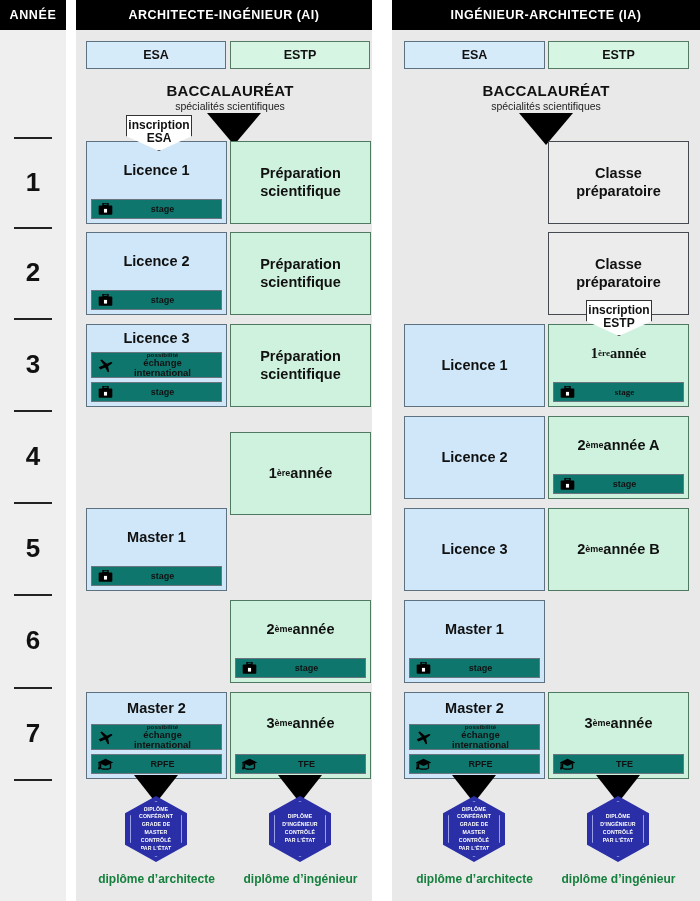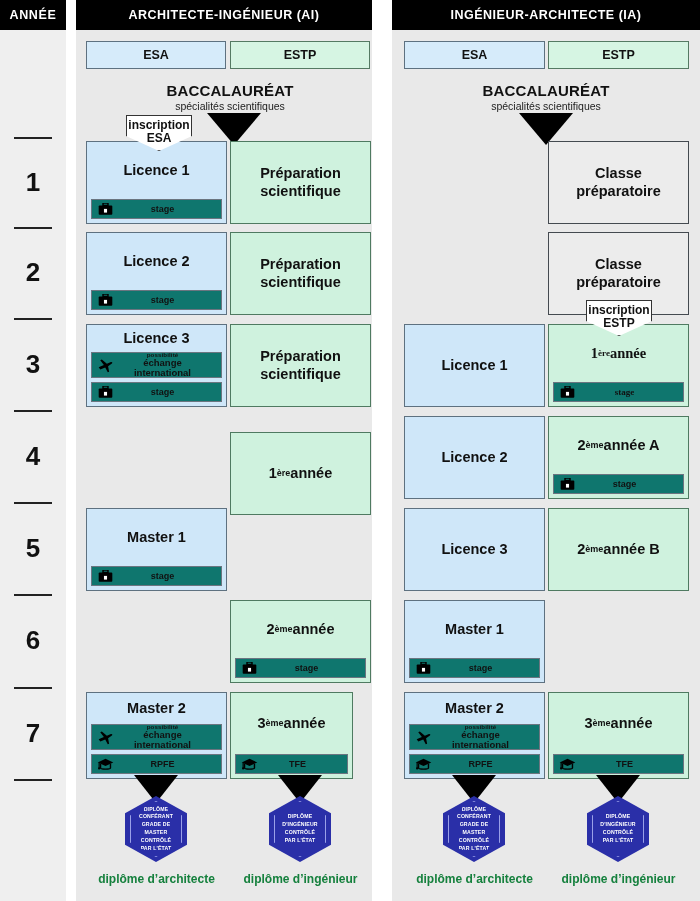--- a/index.html
+++ b/index.html
@@ -313,21 +313,21 @@
       <span class="ico">
         <svg width="15" height="13" viewBox="0 0 24 21">
             <rect x="8" y="0" width="8" height="4" fill="none" stroke="#000" stroke-width="2.4"></rect>
             <rect x="1" y="4" width="22" height="15" rx="1.5" fill="#000"></rect>
             <rect x="9.5" y="9.5" width="5" height="6" fill="#fff"></rect>
           </svg>
       </span>
       <span class="lbl">stage</span>
     </div>
   </div>
-  <div class="box green" style="left:230px; top:692px; width:123px; height:87px;">
+  <div class="box green" style="left:230px; top:692px; width:141px; height:87px;">
     <div class="title">3<sup>ème</sup> année</div>
     <div class="subrow">
       <span class="ico">
         <svg width="17" height="13" viewBox="0 0 24 18">
             <path d="M12 1 L23 6 L12 11 L1 6 Z" fill="#000"></path>
             <path d="M5 8 V14 C5 16 19 16 19 14 V8" fill="none" stroke="#000" stroke-width="2"></path>
             <circle cx="3" cy="14.5" r="1.6" fill="#000"></circle>
             <path d="M3 7 V14" stroke="#000" stroke-width="1.6"></path>
           </svg>
       </span>

